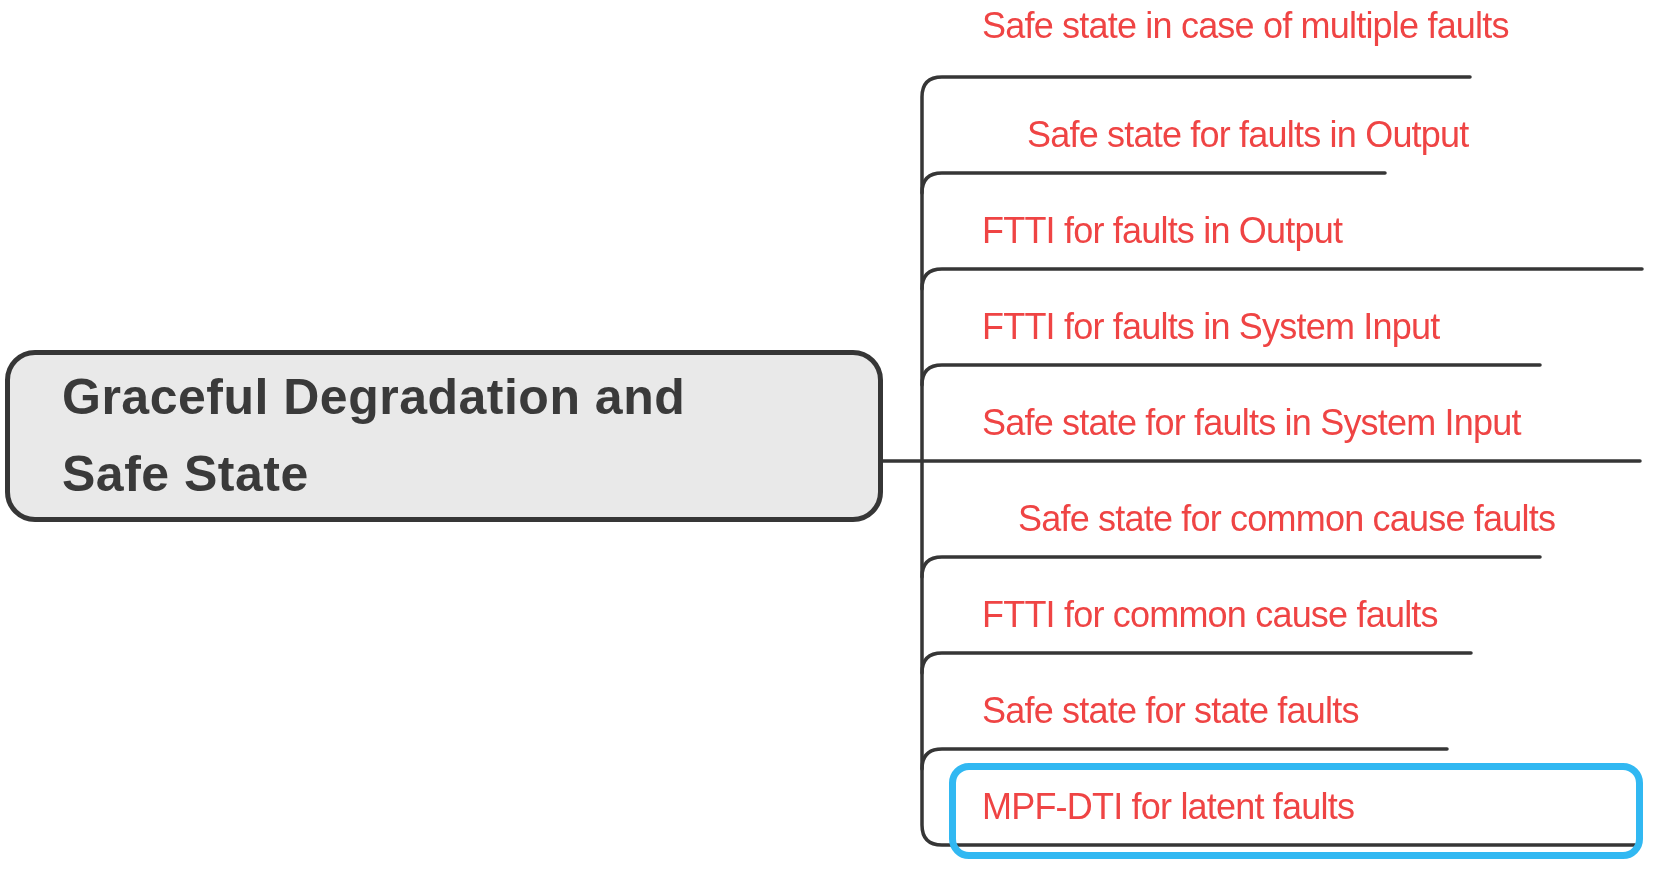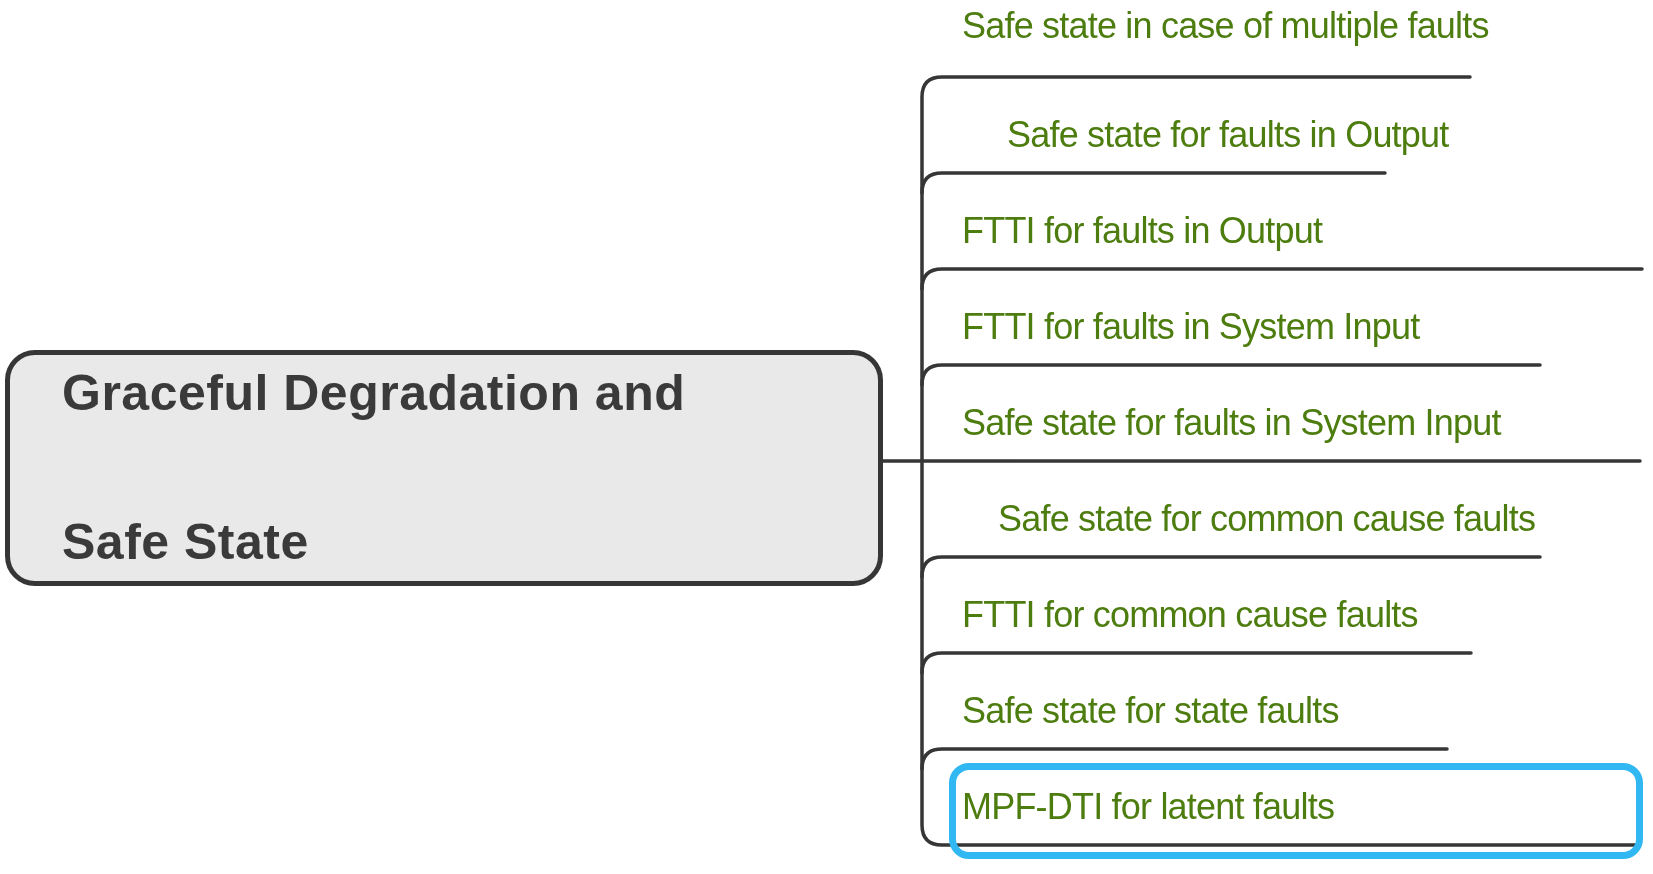--- a/index.html
+++ b/index.html
@@ -26,47 +26,47 @@
     fill: none;
     stroke: #363636;
     stroke-width: 3.5;
     stroke-linecap: round;
   }
   .root-node {
     position: absolute;
     left: 5px;
     top: 350px;
     width: 878px;
-    height: 236px;
+    height: 172px;
     box-sizing: border-box;
     background: #e9e9e9;
     border: 5px solid #363636;
     border-radius: 30px;
     display: flex;
     flex-direction: column;
-    justify-content: space-between;
+    justify-content: center;
     padding-left: 52px;
     cursor: pointer;
   }
   .root-title-line {
     display: block;
     font-size: 50px;
     font-weight: bold;
     color: #3a3a3a;
     line-height: 77px;
     letter-spacing: 0.5px;
     white-space: nowrap;
   }
   .branch-label {
     position: absolute;
-    left: 962px;
+    left: 982px;
     height: 52px;
     font-size: 36px;
     font-weight: 500;
-    color: #4d7c0f;
+    color: #ef4444;
     line-height: 52px;
     letter-spacing: -0.8px;
     white-space: nowrap;
     cursor: pointer;
   }
   
   .branch-label:nth-of-type(1) { top: 13px;  }
   .branch-label:nth-of-type(2) { top: 109px; margin-left: 45px; }
   .branch-label:nth-of-type(3) { top: 205px; }
   .branch-label:nth-of-type(4) { top: 301px; }

